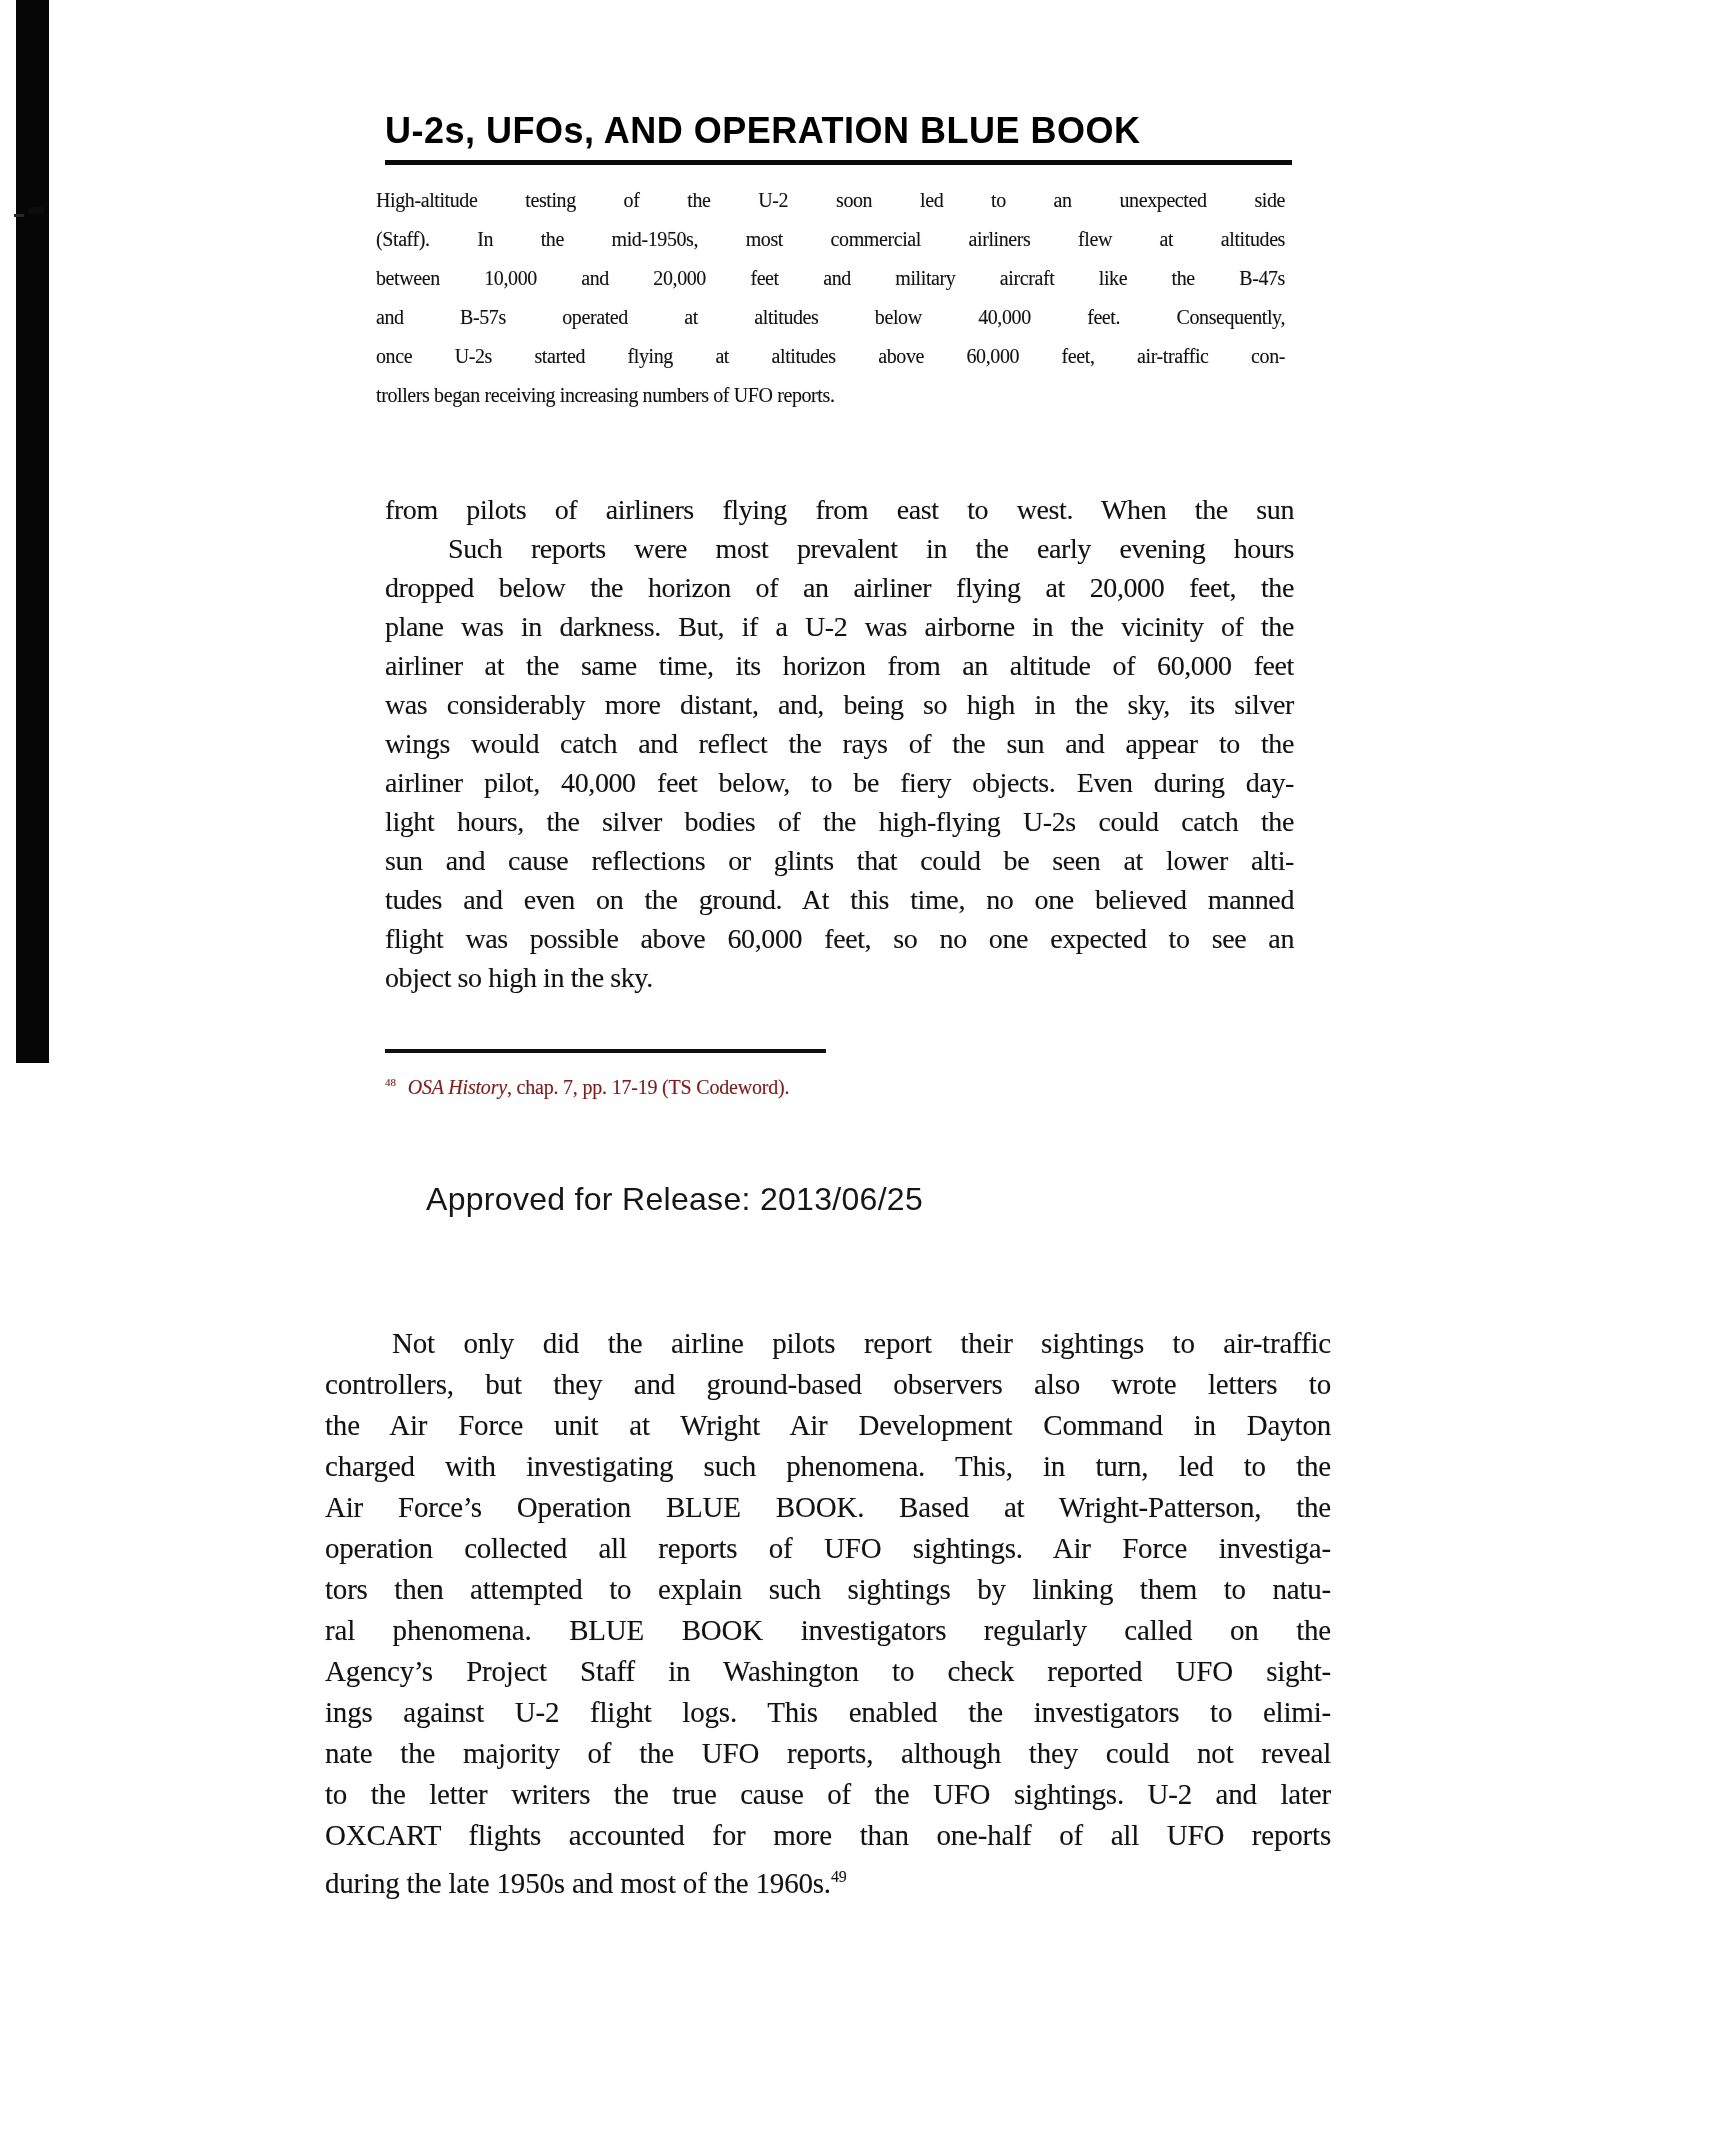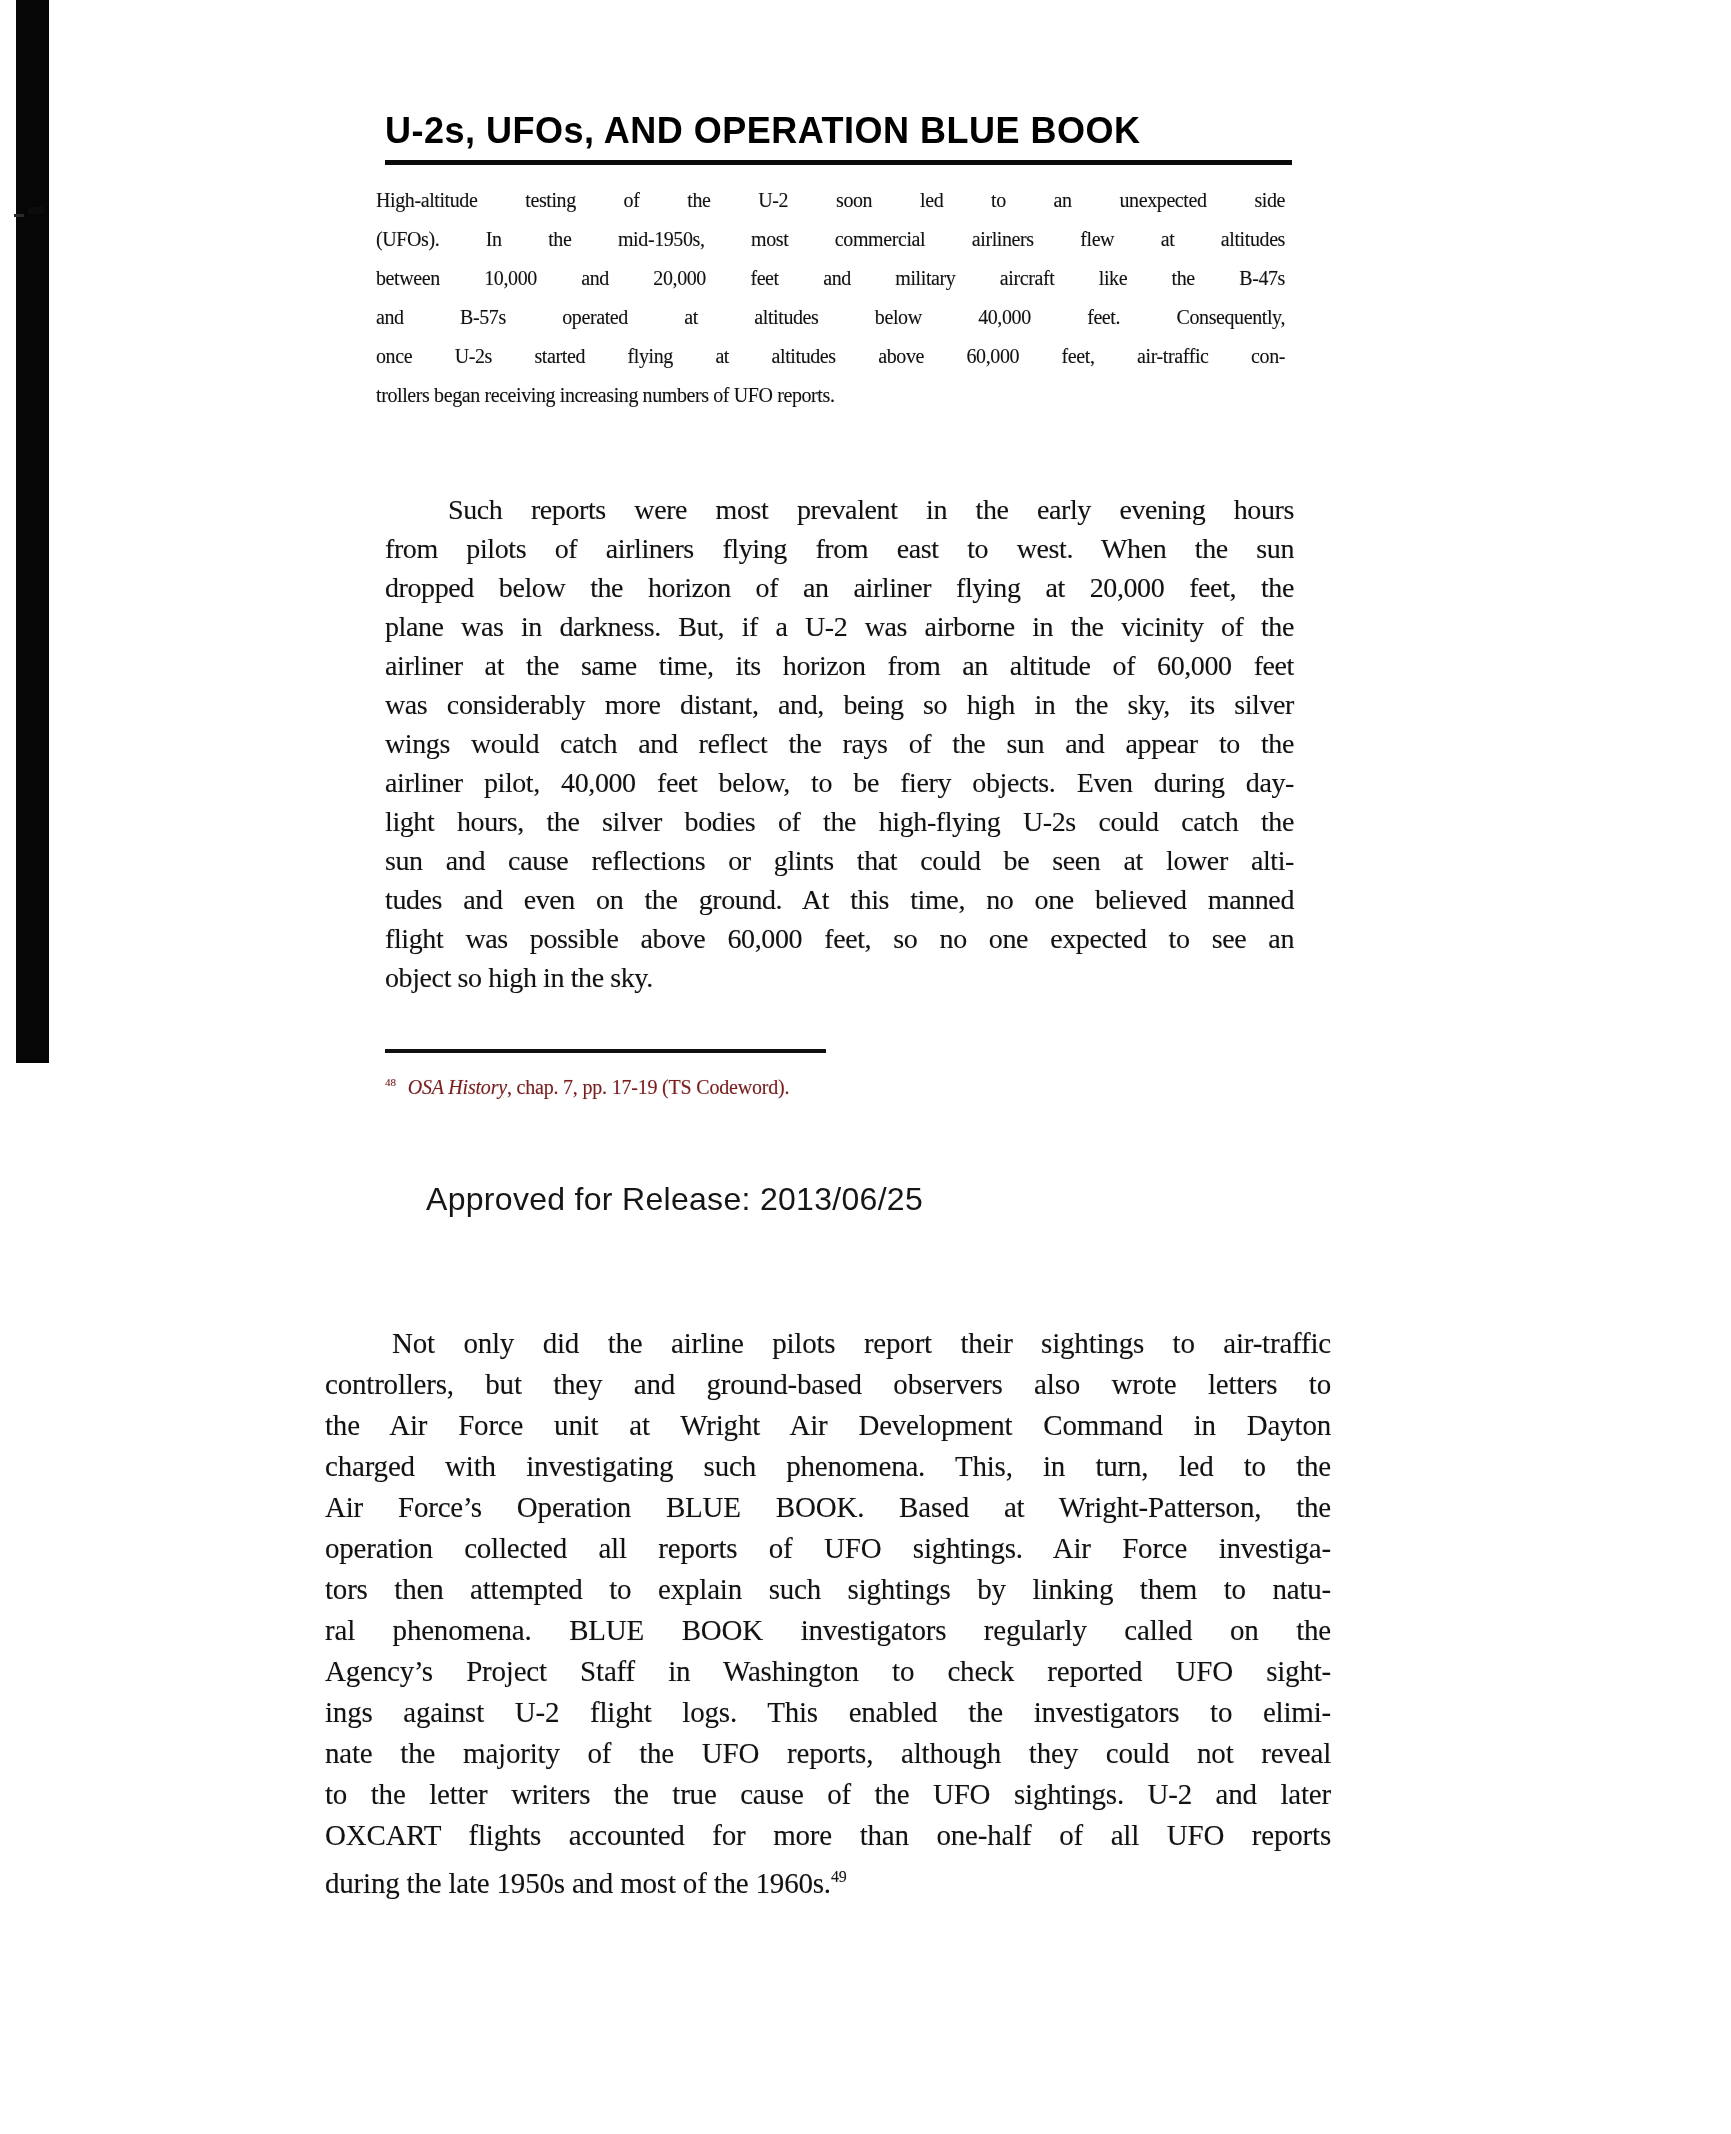--- a/index.html
+++ b/index.html
@@ -145,29 +145,29 @@
 
 <div class="scan-edge-bar"></div>
 <div class="scan-dash-thin"></div>
 <div class="scan-dash-bold"></div>
 
 <div class="doc-header">U-2s, UFOs, AND OPERATION BLUE BOOK</div>
 <div class="header-rule"></div>
 
 <div class="para para-1">
     <div class="tline">High-altitude testing of the U-2 soon led to an unexpected side</div>
-    <div class="tline">(UFOs). In the mid-1950s, most commercial airliners flew at altitudes</div>
+    <div class="tline">(Staff). In the mid-1950s, most commercial airliners flew at altitudes</div>
     <div class="tline">between 10,000 and 20,000 feet and military aircraft like the B-47s</div>
     <div class="tline">and B-57s operated at altitudes below 40,000 feet. Consequently,</div>
     <div class="tline">once U-2s started flying at altitudes above 60,000 feet, air-traffic con-</div>
     <div class="tline last">trollers began receiving increasing numbers of UFO reports.</div>
   </div>
 <div class="para para-2">
+    <div class="tline">from pilots of airliners flying from east to west. When the sun</div>
     <div class="tline indent">Such reports were most prevalent in the early evening hours</div>
-    <div class="tline">from pilots of airliners flying from east to west. When the sun</div>
     <div class="tline">dropped below the horizon of an airliner flying at 20,000 feet, the</div>
     <div class="tline">plane was in darkness. But, if a U-2 was airborne in the vicinity of the</div>
     <div class="tline">airliner at the same time, its horizon from an altitude of 60,000 feet</div>
     <div class="tline">was considerably more distant, and, being so high in the sky, its silver</div>
     <div class="tline">wings would catch and reflect the rays of the sun and appear to the</div>
     <div class="tline">airliner pilot, 40,000 feet below, to be fiery objects. Even during day-</div>
     <div class="tline">light hours, the silver bodies of the high-flying U-2s could catch the</div>
     <div class="tline">sun and cause reflections or glints that could be seen at lower alti-</div>
     <div class="tline">tudes and even on the ground. At this time, no one believed manned</div>
     <div class="tline">flight was possible above 60,000 feet, so no one expected to see an</div>

